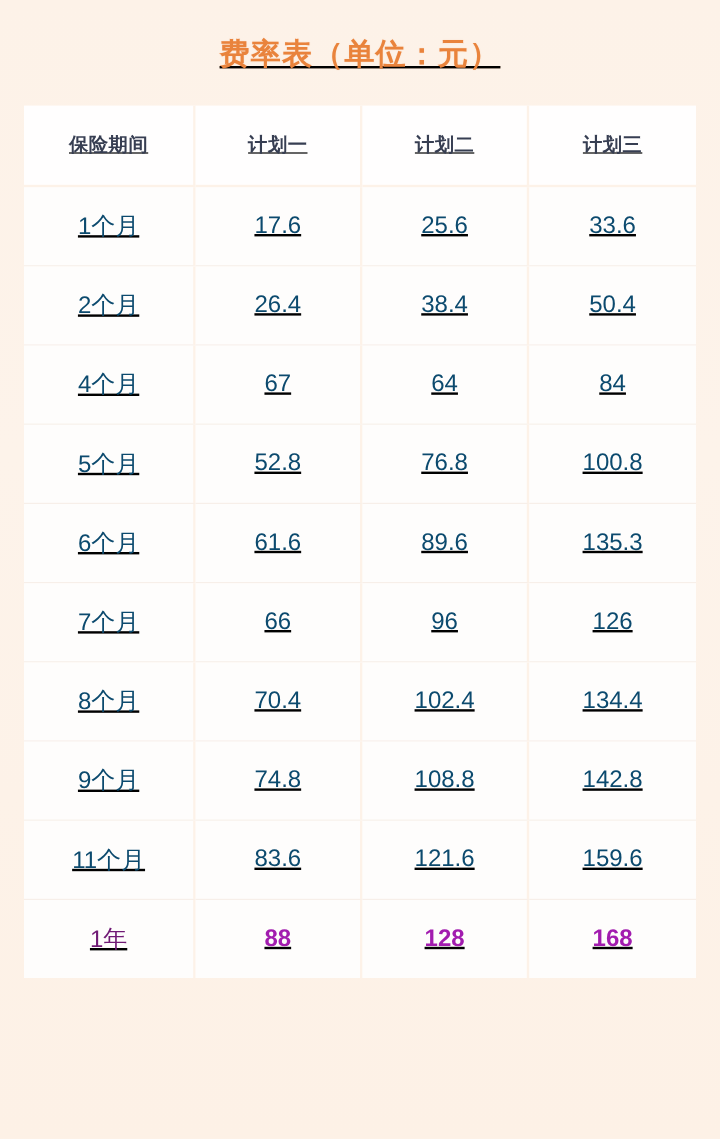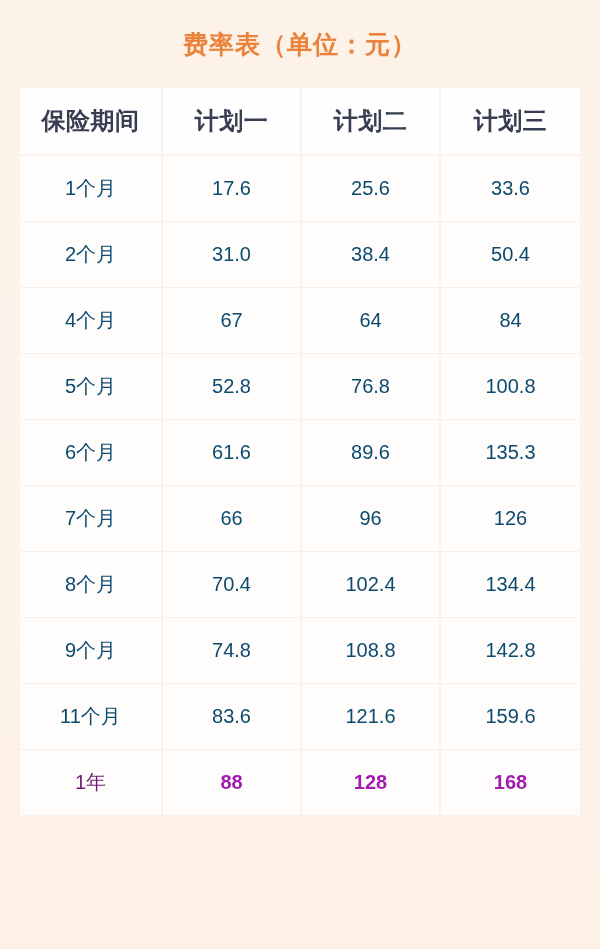--- a/index.html
+++ b/index.html
@@ -20,20 +20,21 @@
     inset: 0;
     background: linear-gradient(180deg, #fdf2e8 0%, #fdf3ea 40%, #fdf1e6 100%);
     z-index: 0;
   }
   .page {
     position: relative;
     z-index: 1;
     width: 600px;
     height: 797px;
     box-sizing: border-box;
+    text-decoration: underline;
   }
 
   .title-wrap {
     height: 88px;
     display: flex;
     align-items: center;
     justify-content: center;
   }
   .title {
     font-size: 25px;
@@ -69,21 +70,21 @@
   }
   .table th:last-child,
   .table td:last-child {
     border-right: none;
   }
 
   .table thead th {
     height: 66px;
     background: #fffefe;
     color: #373e52;
-    font-size: 24px;
+    font-size: 16px;
     font-weight: bold;
     letter-spacing: 0.5px;
     border-bottom: 2px solid #fdf2e8;
   }
 
   .table tbody td {
     color: #0c4a6e;
     font-size: 20px;
     font-weight: normal;
   }
@@ -128,21 +129,21 @@
     </thead>
     <tbody id="table-body">
         <tr>
           <td class="period">1个月</td>
           <td class="value">17.6</td>
           <td class="value">25.6</td>
           <td class="value">33.6</td>
         </tr>
         <tr>
           <td class="period">2个月</td>
-          <td class="value">31.0</td>
+          <td class="value">26.4</td>
           <td class="value">38.4</td>
           <td class="value">50.4</td>
         </tr>
         <tr>
           <td class="period">4个月</td>
           <td class="value">67</td>
           <td class="value">64</td>
           <td class="value">84</td>
         </tr>
         <tr>

